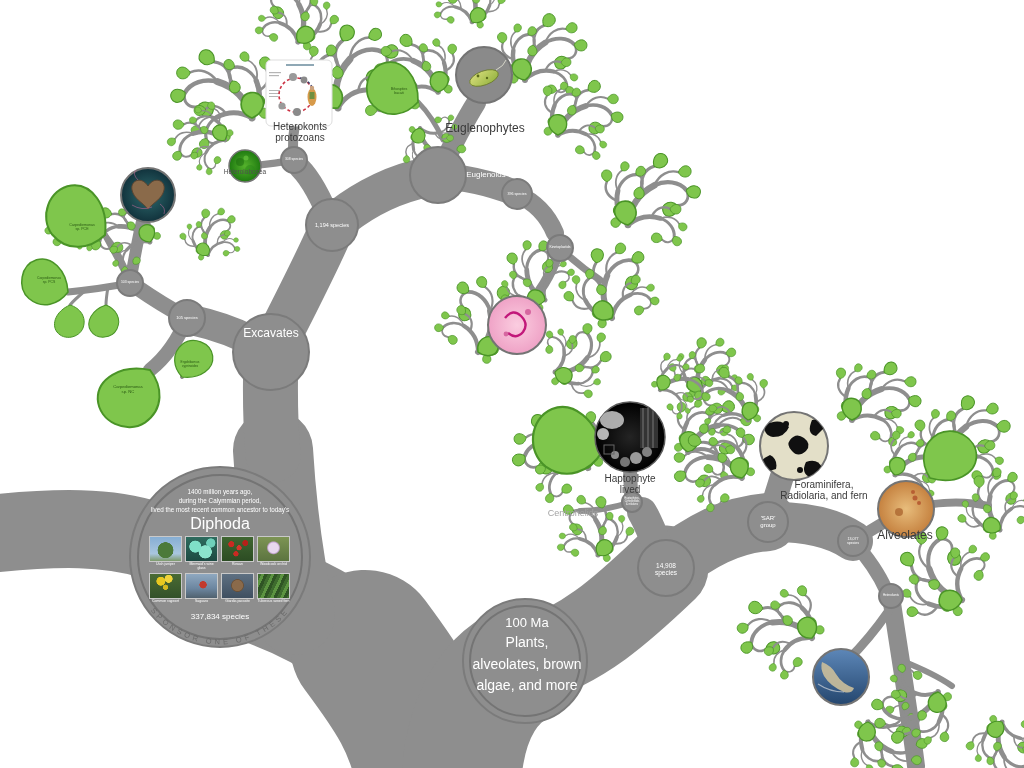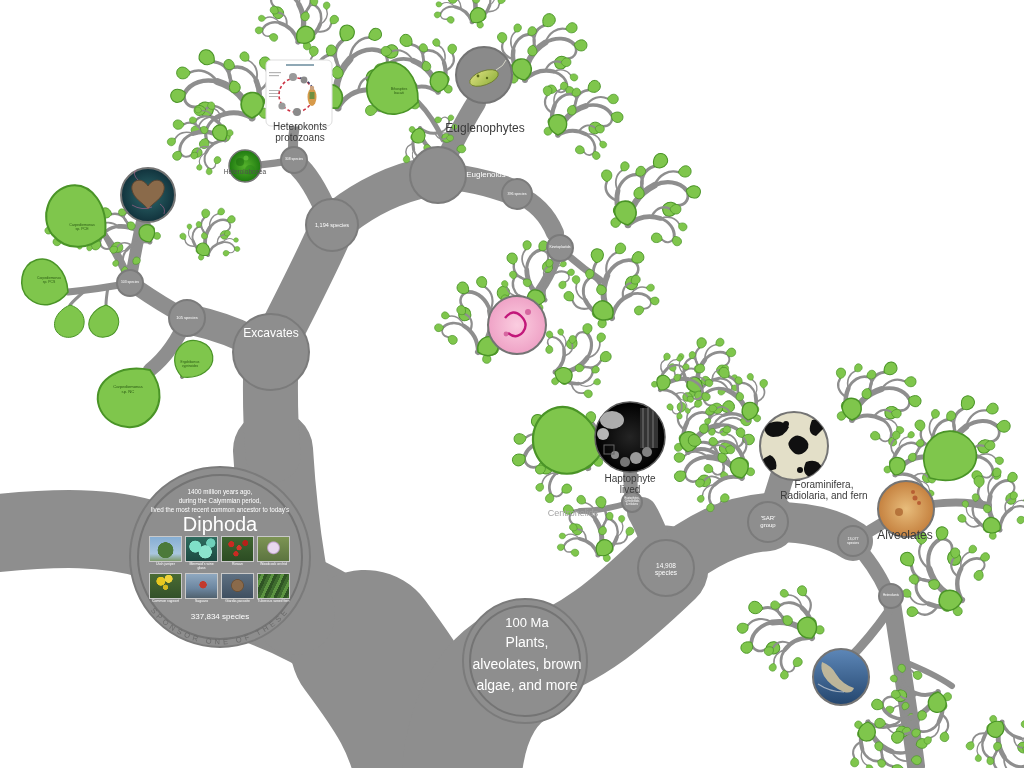--- a/index.html
+++ b/index.html
@@ -377,21 +377,21 @@
 <div class="lbl lt" style="left:399px;top:91px;font-size:3.6px;">
   <span>Bihospites</span>
       <span>bacati</span>
 </div>
 
 <div class="lbl w" style="left:220px;top:501px;font-size:6.3px;line-height:1.45;">
   <span>1400 million years ago,</span>
       <span>during the Calymmian period,</span>
       <span>lived the most recent common ancestor to today's</span>
 </div>
-<div class="lbl w" style="left:220px;top:524px;font-size:20px;text-align:right;">Diphoda</div>
+<div class="lbl w" style="left:220px;top:524px;font-size:16px;text-align:right;">Diphoda</div>
 
 <div class="thumb" style="left:149px;top:536px;">
   <div class="img t1"></div>
   <div class="cap">Utah juniper</div>
 </div>
 <div class="thumb" style="left:185px;top:536px;">
   <div class="img t2"></div>
   <div class="cap">Mermaid's wine glass</div>
 </div>
 <div class="thumb" style="left:221px;top:536px;">

